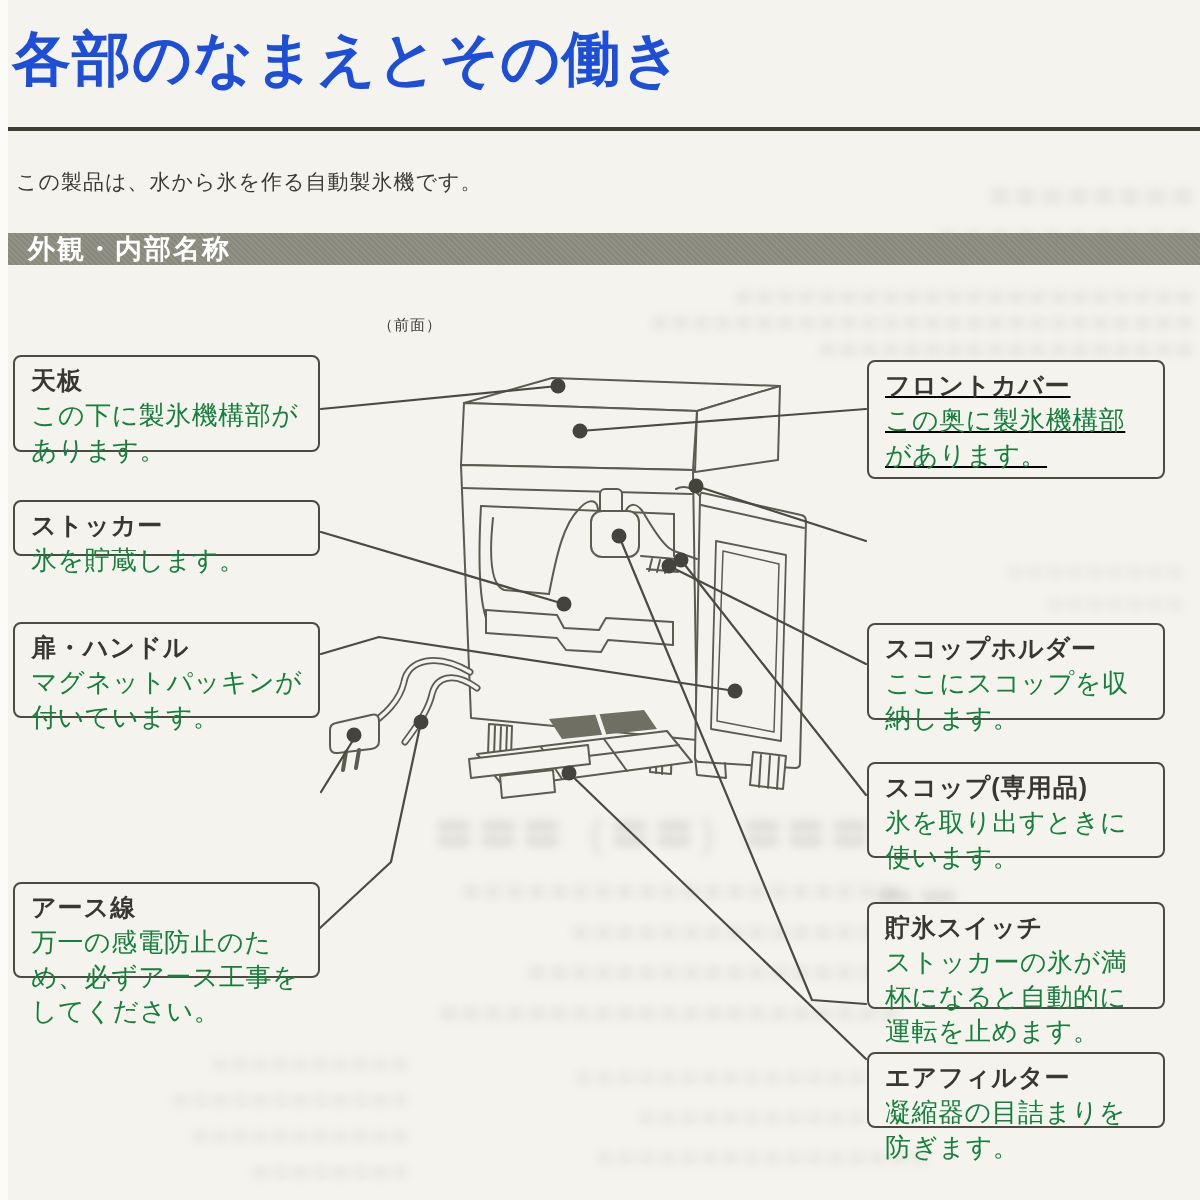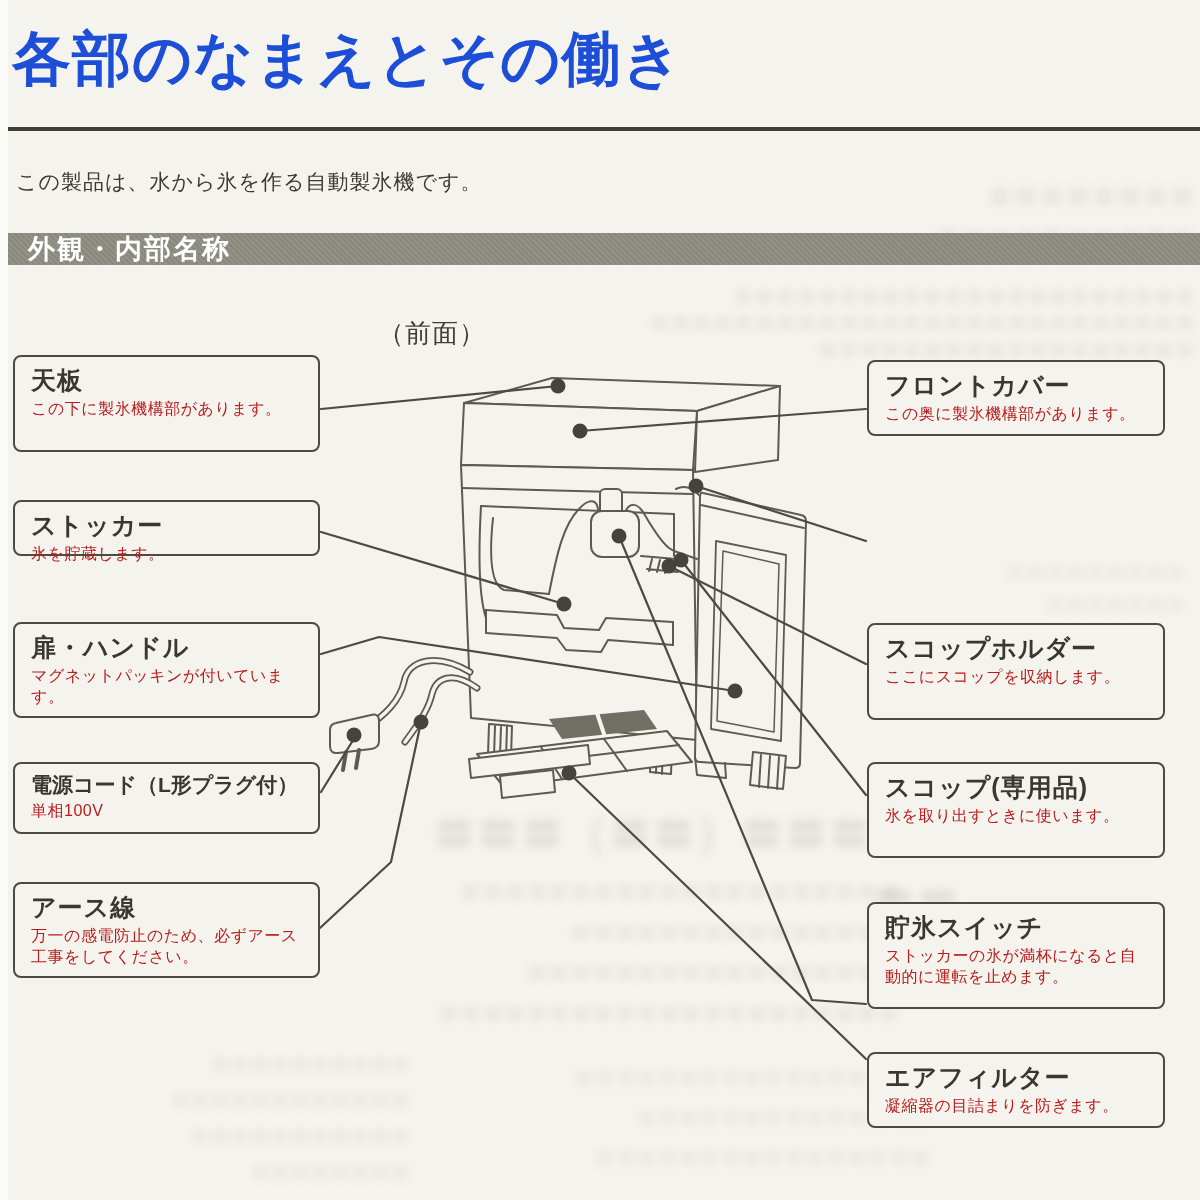--- a/index.html
+++ b/index.html
@@ -13,30 +13,30 @@
   .page-title{position:absolute;left:12px;top:20px;font-size:59px;font-weight:900;
               color:#1d4ed8;letter-spacing:1px;margin:0;}
   .title-rule{position:absolute;left:8px;right:0;top:127px;height:4px;background:#3f3e35;}
   .intro{position:absolute;left:16px;top:168px;font-size:21px;color:#3c3b33;margin:0;letter-spacing:1px;}
 
   .section-bar{position:absolute;left:8px;right:0;top:233px;height:32px;background:#8c8c81;
     background-image:repeating-linear-gradient(45deg,rgba(255,255,255,.05) 0 2px,rgba(0,0,0,.03) 2px 4px);
     display:flex;align-items:center;}
   .section-bar span{color:#ffffff;font-size:27px;font-weight:bold;padding-left:20px;letter-spacing:2px;}
 
-  .view-label{position:absolute;left:378px;top:316px;font-size:26px;color:#3f3f37;letter-spacing:1px;}
+  .view-label{position:absolute;left:378px;top:316px;font-size:15px;color:#3f3f37;letter-spacing:1px;}
 
   .callout{position:absolute;box-sizing:border-box;background:#f4f3ee;border:2.5px solid #4c4b41;
            border-radius:8px;padding:9px 12px 6px 16px;}
   .callout.left{left:13px;width:307px;}
   .callout.right{left:867px;width:298px;}
   .c-title{font-size:25px;font-weight:bold;color:#383830;letter-spacing:1px;line-height:1.15;}
   .c-title.small{font-size:21px;letter-spacing:0;}
   .c-suffix{font-size:18px;font-weight:bold;}
-  .c-desc{font-size:16px;color:#b91c1c;line-height:1.34;letter-spacing:0.5px;margin-top:3px;}
+  .c-desc{font-size:26px;color:#15803d;line-height:1.34;letter-spacing:0.5px;margin-top:3px;}
 
   svg.diagram{position:absolute;left:0;top:0;width:1200px;height:1200px;pointer-events:none;}
   .mline{stroke:#5c5b50;stroke-width:2;fill:none;stroke-linecap:round;stroke-linejoin:round;}
   .mface{stroke:#5c5b50;stroke-width:2;fill:#f4f3ee;stroke-linejoin:round;}
   .leader{stroke:#4c4b42;stroke-width:2.2;fill:none;stroke-linecap:round;stroke-linejoin:round;}
   .dot{fill:#45443c;stroke:none;}
   .cord-out{stroke:#5c5b50;stroke-width:7;fill:none;stroke-linecap:round;}
   .cord-in{stroke:#f4f3ee;stroke-width:3.5;fill:none;stroke-linecap:round;}
   .darkslot{fill:#6f6f63;stroke:none;}
 </style>
@@ -79,30 +79,26 @@
     <div class="c-desc">この下に製氷機構部があります。</div>
   </div>
   <div class="callout left" style="top:500px;height:56px;">
     <div class="c-title">ストッカー</div>
     <div class="c-desc">氷を貯蔵します。</div>
   </div>
   <div class="callout left" style="top:622px;height:96px;padding-left:16px;">
     <div class="c-title">扉・ハンドル</div>
     <div class="c-desc">マグネットパッキンが付いています。</div>
   </div>
-  <div class="callout left" style="top:762px;height:72px;">
-    <div class="c-title small">電源コード（L形プラグ付）</div>
-    <div class="c-desc">単相100V</div>
-  </div>
   <div class="callout left" style="top:882px;height:96px;">
     <div class="c-title">アース線</div>
     <div class="c-desc">万一の感電防止のため、必ずアース工事をしてください。</div>
   </div>
 
-  <div class="callout right" style="top:360px;height:76px;">
+  <div class="callout right" style="top:360px;height:119px;text-decoration:underline;">
     <div class="c-title">フロントカバー</div>
     <div class="c-desc">この奥に製氷機構部があります。</div>
   </div>
   <div class="callout right" style="top:623px;height:97px;">
     <div class="c-title">スコップホルダー</div>
     <div class="c-desc">ここにスコップを収納します。</div>
   </div>
   <div class="callout right" style="top:762px;height:96px;">
     <div class="c-title">スコップ(専用品)</div>
     <div class="c-desc">氷を取り出すときに使います。</div>

